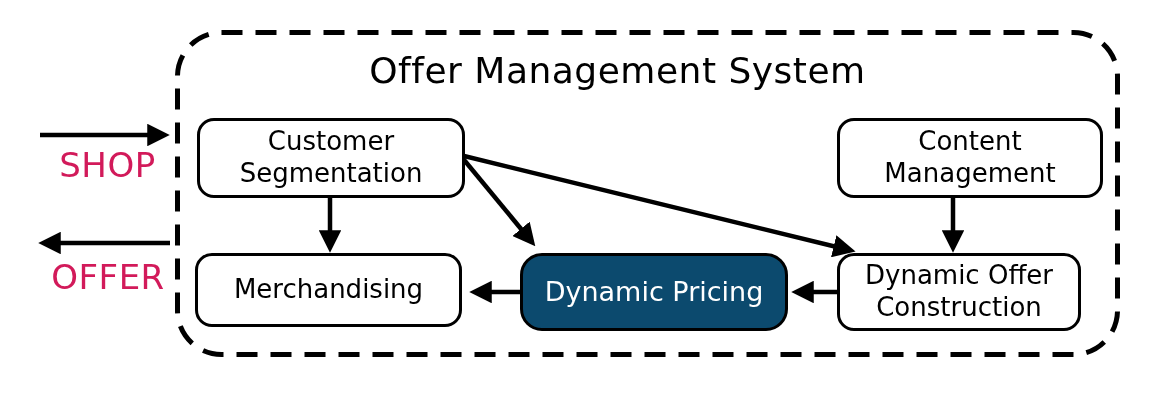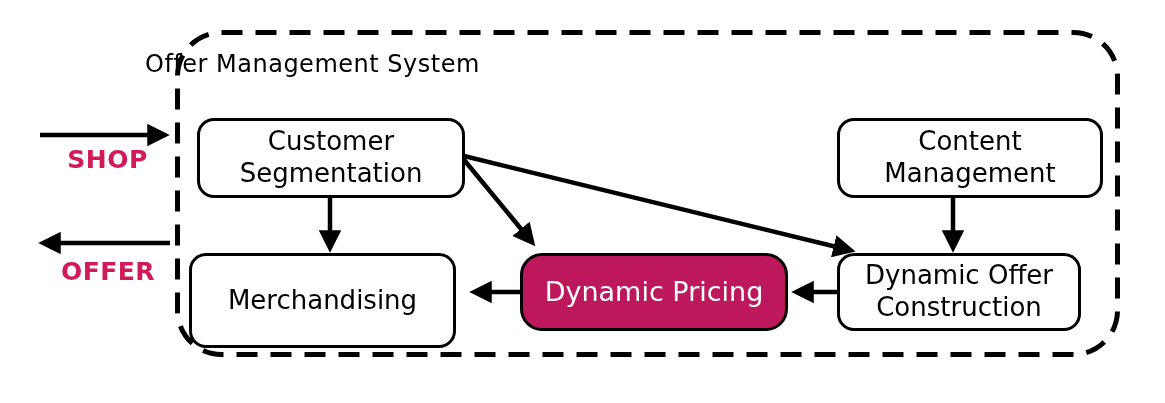--- a/index.html
+++ b/index.html
@@ -16,57 +16,57 @@
     position: absolute;
     left: 0; top: 0;
     width: 1165px; height: 403px;
     z-index: 0;
   }
   .diagram-title {
     position: absolute;
     left: 145px;
     top: 50px;
     width: 945px;
-    text-align: left;
-    font-size: 24px;
+    text-align: center;
+    font-size: 36px;
     letter-spacing: 0.5px;
     z-index: 2;
   }
   .node {
     position: absolute;
     display: flex;
     align-items: center;
     justify-content: center;
     text-align: center;
     box-sizing: border-box;
     background: #ffffff;
     border: 3.5px solid #000000;
     border-radius: 17px;
     font-size: 26px;
     line-height: 1.22;
     padding: 0 22px;
     z-index: 1;
   }
   .node--highlight {
-    background: #be185d;
+    background: #0c4a6e;
     color: #ffffff;
     border-color: #000000;
     border-radius: 22px;
     white-space: nowrap;
     font-size: 27px;
   }
   .node--cs  { left: 197px; top: 118px; width: 268px; height: 80px; }
   .node--cm  { left: 837px; top: 118px; width: 266px; height: 80px; }
-  .node--me  { left: 189px; top: 253px; width: 267px; height: 95px; padding: 0 10px; }
+  .node--me  { left: 195px; top: 253px; width: 267px; height: 74px; padding: 0 10px; }
   .node--dp  { left: 520px; top: 253px; width: 268px; height: 78px; }
   .node--doc { left: 837px; top: 253px; width: 244px; height: 78px; }
   .flow-label {
     position: absolute;
-    font-weight: bold;
-    font-size: 25px;
+    font-weight: normal;
+    font-size: 34px;
     color: var(--accent, #D21A5A);
     text-align: center;
     z-index: 2;
     letter-spacing: 0.5px;
   }
   .flow-label--shop  { left: 40px; top: 145px; width: 135px; }
   .flow-label--offer { left: 38px; top: 257px; width: 140px; }
 </style>
 </head>
 <body>

